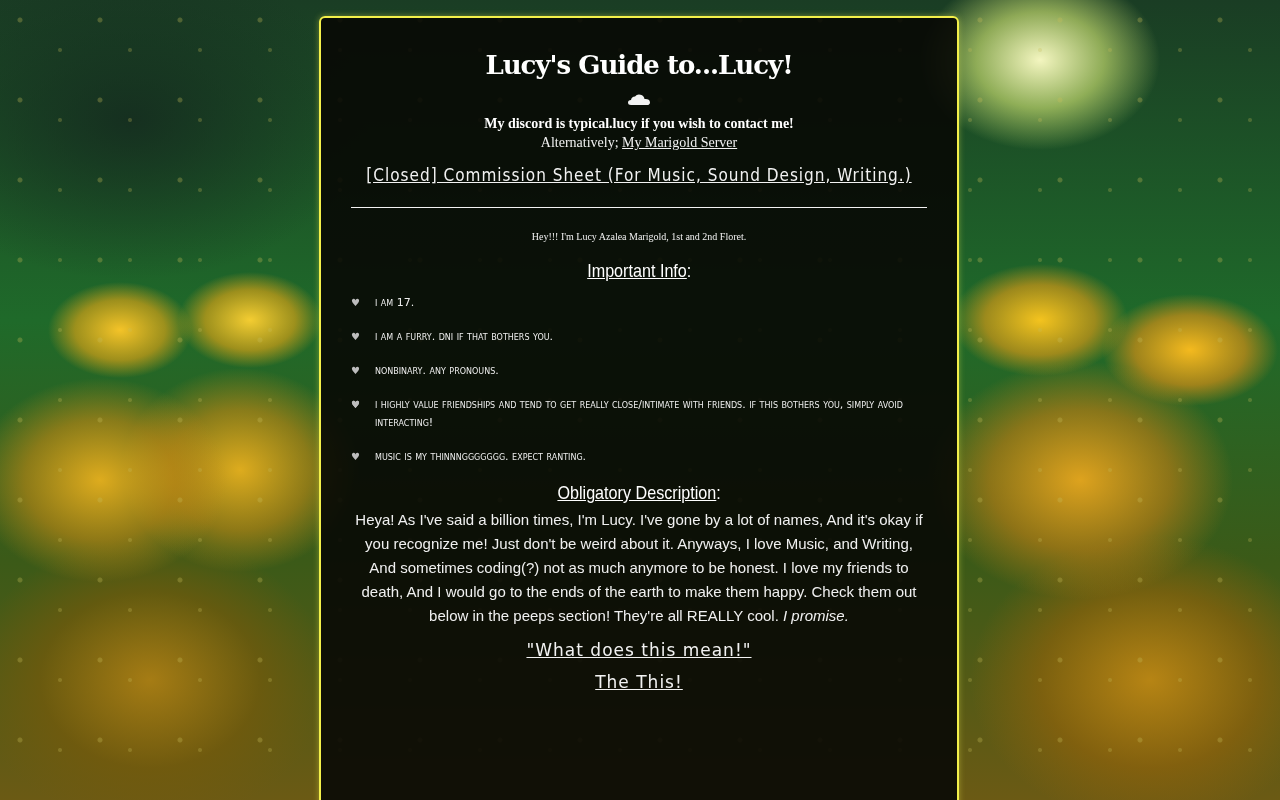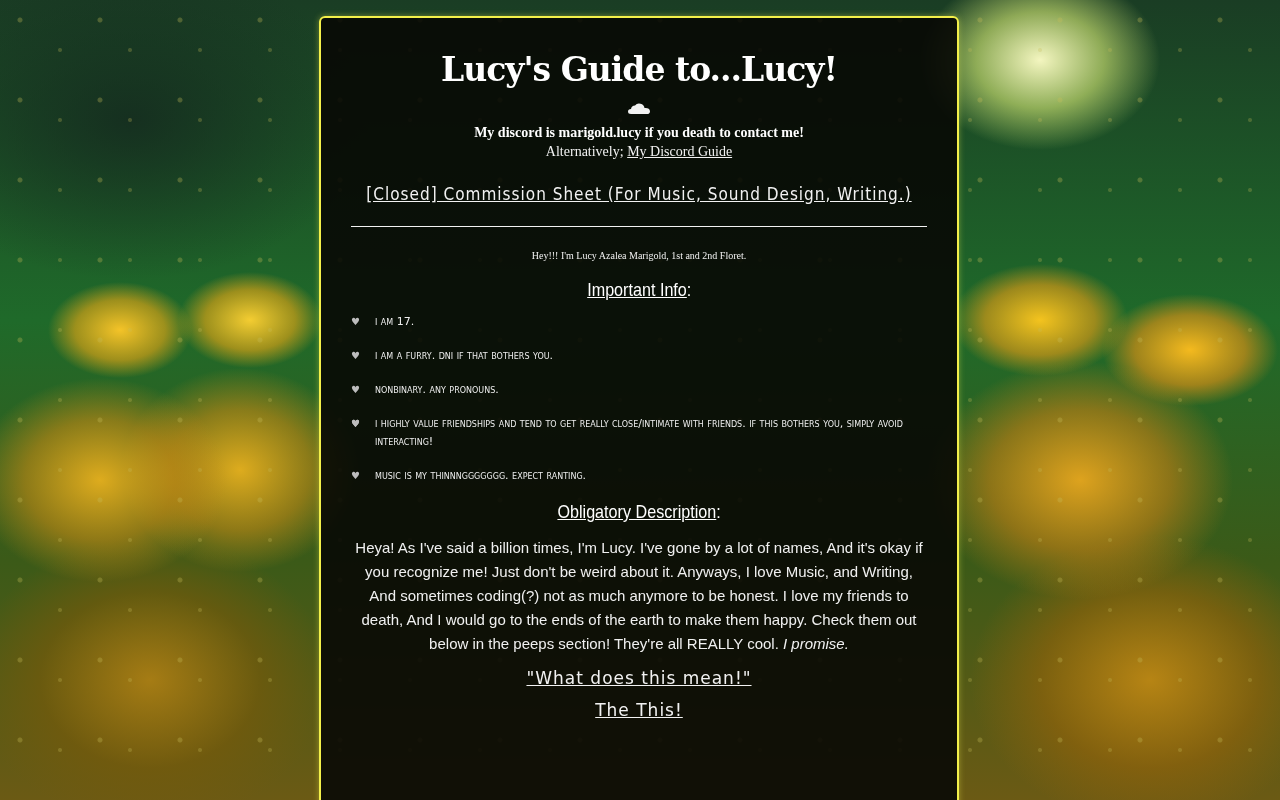--- a/index.html
+++ b/index.html
@@ -34,29 +34,29 @@
   .card {
     position:absolute; left:319px; top:16px; width:640px; height:820px;
     border:2px solid #f3f04a; border-radius:6px;
     background:rgba(8,8,4,0.9);
     box-sizing:border-box; z-index:2;
     box-shadow:0 0 6px rgba(240,240,80,0.4);
   }
   .inner { padding:0 30px; text-align:center; color:#f2f2f2; }
   h1 {
     margin:32px 0 0; font-family:"DejaVu Serif", serif; font-weight:bold;
-    font-size:33px; letter-spacing:-1px; color:#ffffff;
+    font-size:26px; letter-spacing:-1px; color:#ffffff;
   }
   .cloud { margin:14px auto 0; width:22px; height:12px; position:relative; }
   .cloud svg { display:block; }
   .discord { margin-top:10px; font-size:14px; font-weight:bold; color:#ffffff; }
   .alt { margin-top:3px; font-size:14px; color:#f2f2f2; }
   .alt a { color:#f2f2f2; text-decoration:underline; }
   .commission {
-    display:inline-block; margin-top:24px;
+    display:inline-block; margin-top:14px;
     font-family:"DejaVu Sans Condensed","DejaVu Sans", sans-serif;
     font-size:17px; letter-spacing:1px; color:#f2f2f2; text-decoration:underline;
     font-stretch:condensed;
   }
   hr.divider { margin:22px 0 0; border:none; border-top:1.5px solid #f2f2f2; }
   .intro { margin-top:20px; font-size:10px; line-height:18px; color:#f2f2f2; }
   .heading {
     margin-top:14px; font-family:"Liberation Sans Narrow","Liberation Sans", sans-serif;
     font-size:19px; color:#ffffff; transform:scaleX(0.85); display:inline-block;
   }
@@ -65,21 +65,21 @@
   ul.info li {
     position:relative; padding-left:24px; margin-bottom:16px;
     font-family:"DejaVu Sans", sans-serif; font-size:11px; line-height:18px;
     font-variant:small-caps; text-transform:lowercase; color:#eeeeee;
   }
   ul.info li .bullet {
     position:absolute; left:0; top:0; color:#bdbdbd; font-size:10px;
     font-variant:normal;
   }
   .desc {
-    margin-top:13px; font-family:"Liberation Sans Narrow","Liberation Sans", sans-serif;
+    margin-top:4px; font-family:"Liberation Sans Narrow","Liberation Sans", sans-serif;
     font-size:15px; line-height:24px; color:#f0f0f0;
   }
   .link-big {
     display:block; margin-top:12px; font-family:"DejaVu Sans", sans-serif;
     font-size:17px; letter-spacing:1px; color:#f2f2f2; text-decoration:underline;
   }
 </style>
 </head>
 <body>
 
@@ -89,23 +89,23 @@
 <div class="card">
   <div class="inner">
     <h1>Lucy's Guide to...Lucy!</h1>
 
     <div class="cloud">
       <svg width="22" height="12" viewBox="0 0 22 12">
         <path d="M3 11 Q0 11 0 8.5 Q0 6 3 6 Q3.5 2.5 7 2.5 Q9 0 12.5 0.8 Q16 1.5 16.5 5 Q21.5 4.5 22 8.2 Q22 11 19 11 Z" fill="#f2f2f2"></path>
       </svg>
     </div>
 
-    <div class="discord">My discord is marigold.lucy if you death to contact me!</div>
+    <div class="discord">My discord is typical.lucy if you wish to contact me!</div>
     <div class="alt">
-      <span>Alternatively; </span><a href="#">My Discord Guide</a>
+      <span>Alternatively; </span><a href="#">My Marigold Server</a>
     </div>
 
     <a href="#" class="commission">[Closed] Commission Sheet (For Music, Sound Design, Writing.)</a>
 
     <hr class="divider">
 
     <div class="intro">
       <div>Hey!!! I'm Lucy Azalea Marigold, 1st and 2nd Floret.</div>
     </div>
 

